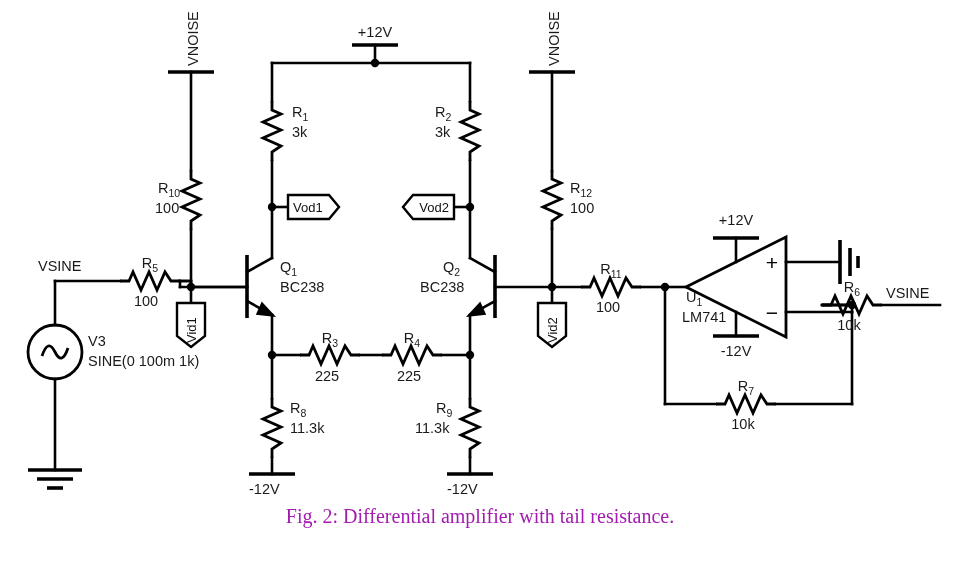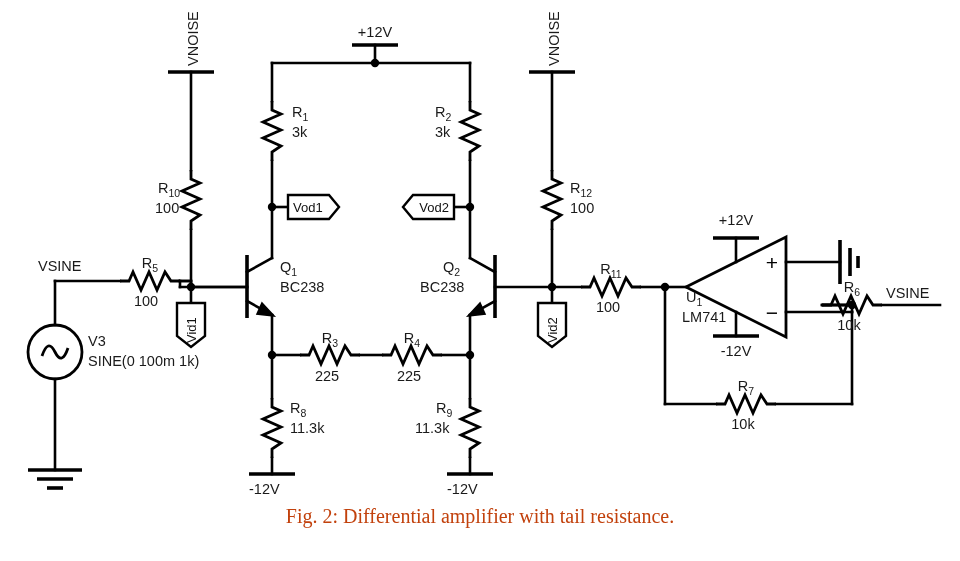--- a/index.html
+++ b/index.html
@@ -10,21 +10,21 @@
   .wire{stroke:#000;stroke-width:2.6;fill:none;stroke-linecap:square;}
   .sym{stroke:#000;stroke-width:2.8;fill:none;stroke-linecap:butt;stroke-linejoin:miter;}
   .symfat{stroke:#000;stroke-width:3.6;fill:none;stroke-linecap:butt;}
   .flagbox{stroke:#000;stroke-width:2.4;fill:#fff;}
   .dot{fill:#000;}
   .lbl{font-family:"Liberation Sans",sans-serif;font-size:14.5px;fill:#1a1a1a;}
   .sub{font-size:10.5px;}
   .opsign{font-family:"Liberation Sans",sans-serif;font-size:21px;fill:#000;}
   .flagtxt{font-family:"Liberation Sans",sans-serif;font-size:13px;fill:#111;}
   .caption{position:absolute;left:0;right:0;top:505px;text-align:center;
-           font-family:"Liberation Serif",serif;font-size:20px;color:#c2410c;}
+           font-family:"Liberation Serif",serif;font-size:20px;color:#a21caf;}
 </style>
 </head>
 <body>
 
 <div id="root">
 
   <svg id="schematic" viewBox="0 0 960 561">
     <defs>
 
       <g id="res-h">

